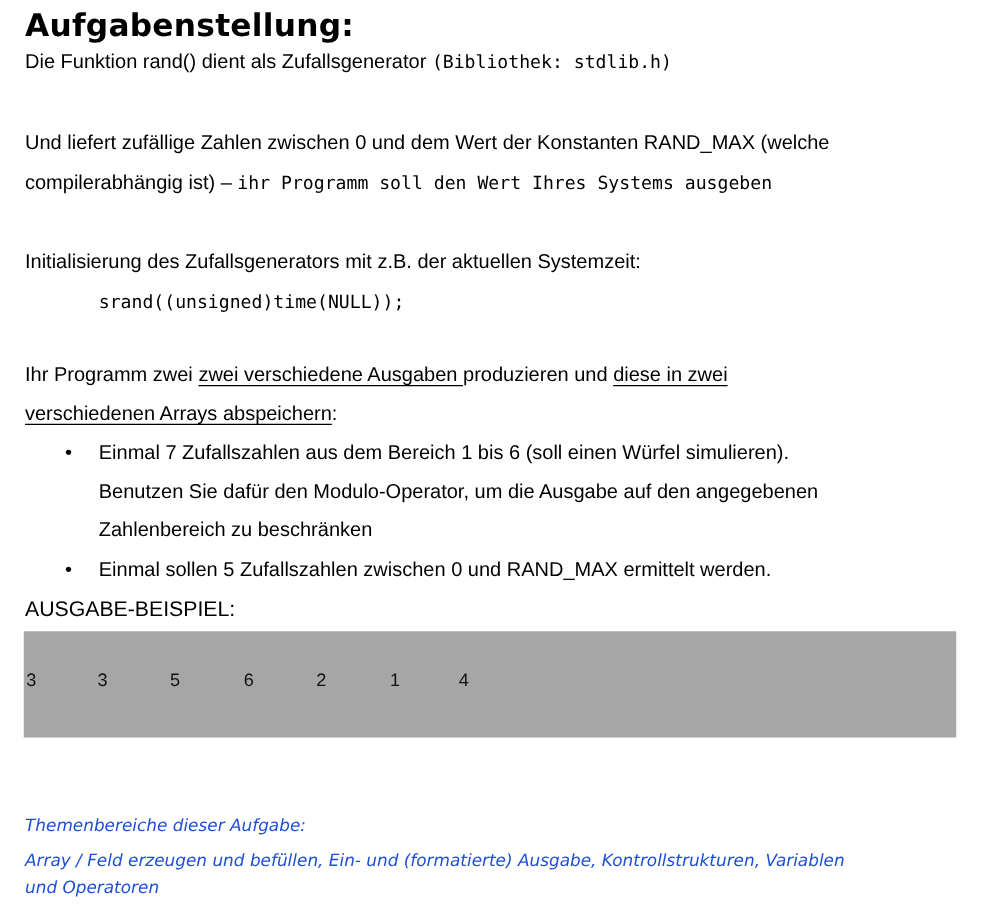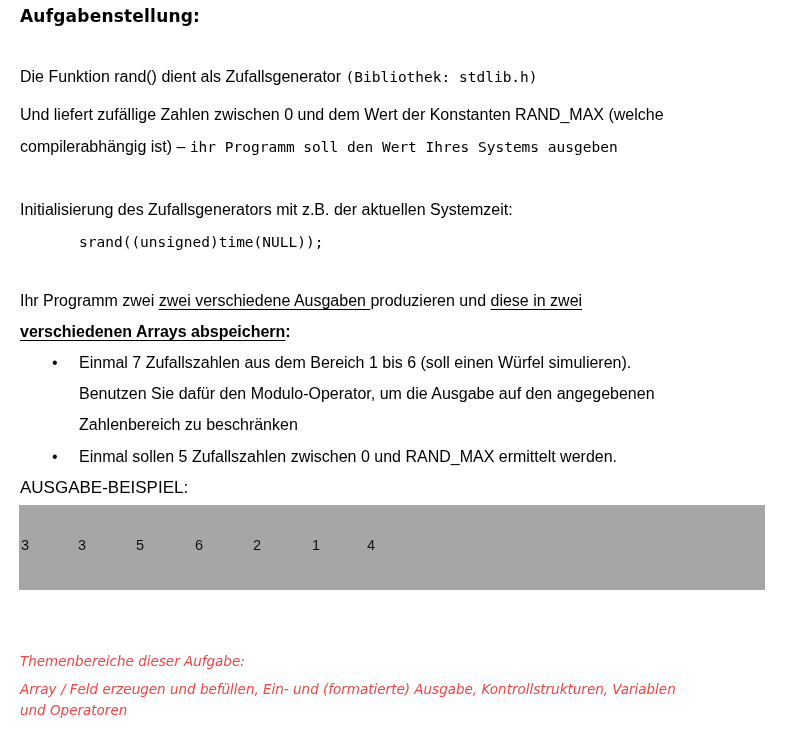--- a/index.html
+++ b/index.html
@@ -13,21 +13,21 @@
       position: relative;
       overflow: hidden;
       color: #000;
       font-family: "Liberation Sans", sans-serif;
     }
     .abs { position: absolute; white-space: nowrap; }
     .heading {
       left: 20px; top: 6px;
       font-family: "DejaVu Sans", sans-serif;
       font-weight: bold;
-      font-size: 17px;
+      font-size: 25px;
       letter-spacing: 0.2px;
     }
     .p {
       font-size: 16px;
       line-height: 20px;
     }
     .mono {
       font-family: "DejaVu Sans Mono", monospace;
       font-size: 14.5px;
     }
@@ -50,44 +50,44 @@
     }
     .cell {
       position: absolute;
       top: 0;
       white-space: nowrap;
     }
     .topics {
       font-family: "DejaVu Sans", sans-serif;
       font-style: italic;
       font-size: 13.5px;
-      color: #ef4444;
+      color: #1d4ed8;
     }
   </style>
 </head>
 <body>
 
 <div class="abs heading">Aufgabenstellung:</div>
 
-<div class="abs p" style="left:20px; top:40px;margin-top:27px;">
+<div class="abs p" style="left:20px; top:40px;">
   <span>Die Funktion rand() dient als Zufallsgenerator </span><span class="mono">(Bibliothek: stdlib.h)</span>
 </div>
 
 <div class="abs p" style="left:20px; top:105px;">Und liefert zufällige Zahlen zwischen 0 und dem Wert der Konstanten RAND_MAX (welche</div>
 <div class="abs p" style="left:20px; top:137px;">
   <span>compilerabhängig ist) – </span><span class="mono">ihr Programm soll den Wert Ihres Systems ausgeben</span>
 </div>
 
 <div class="abs p" style="left:20px; top:200px;">Initialisierung des Zufallsgenerators mit z.B. der aktuellen Systemzeit:</div>
 <div class="abs p mono" style="left:79px; top:232px;">srand((unsigned)time(NULL));</div>
 
 <div class="abs p" style="left:20px; top:291px;">
   <span>Ihr Programm zwei </span><span class="u">zwei verschiedene Ausgaben </span><span>produzieren und </span><span class="u">diese in zwei</span>
 </div>
-<div class="abs p" style="left:20px; top:322px;font-weight:bold;">
+<div class="abs p" style="left:20px; top:322px;">
   <span class="u">verschiedenen Arrays abspeichern</span><span>:</span>
 </div>
 
 <div>
   <span class="bullet" style="left:52px; top:354px;">•</span>
   <div class="abs p" style="left:79px; top:353px;">Einmal 7 Zufallszahlen aus dem Bereich 1 bis 6 (soll einen Würfel simulieren).</div>
   <div class="abs p" style="left:79px; top:384px;">Benutzen Sie dafür den Modulo-Operator, um die Ausgabe auf den angegebenen</div>
   <div class="abs p" style="left:79px; top:415px;">Zahlenbereich zu beschränken</div>
 
   <span class="bullet" style="left:52px; top:448px;">•</span>

